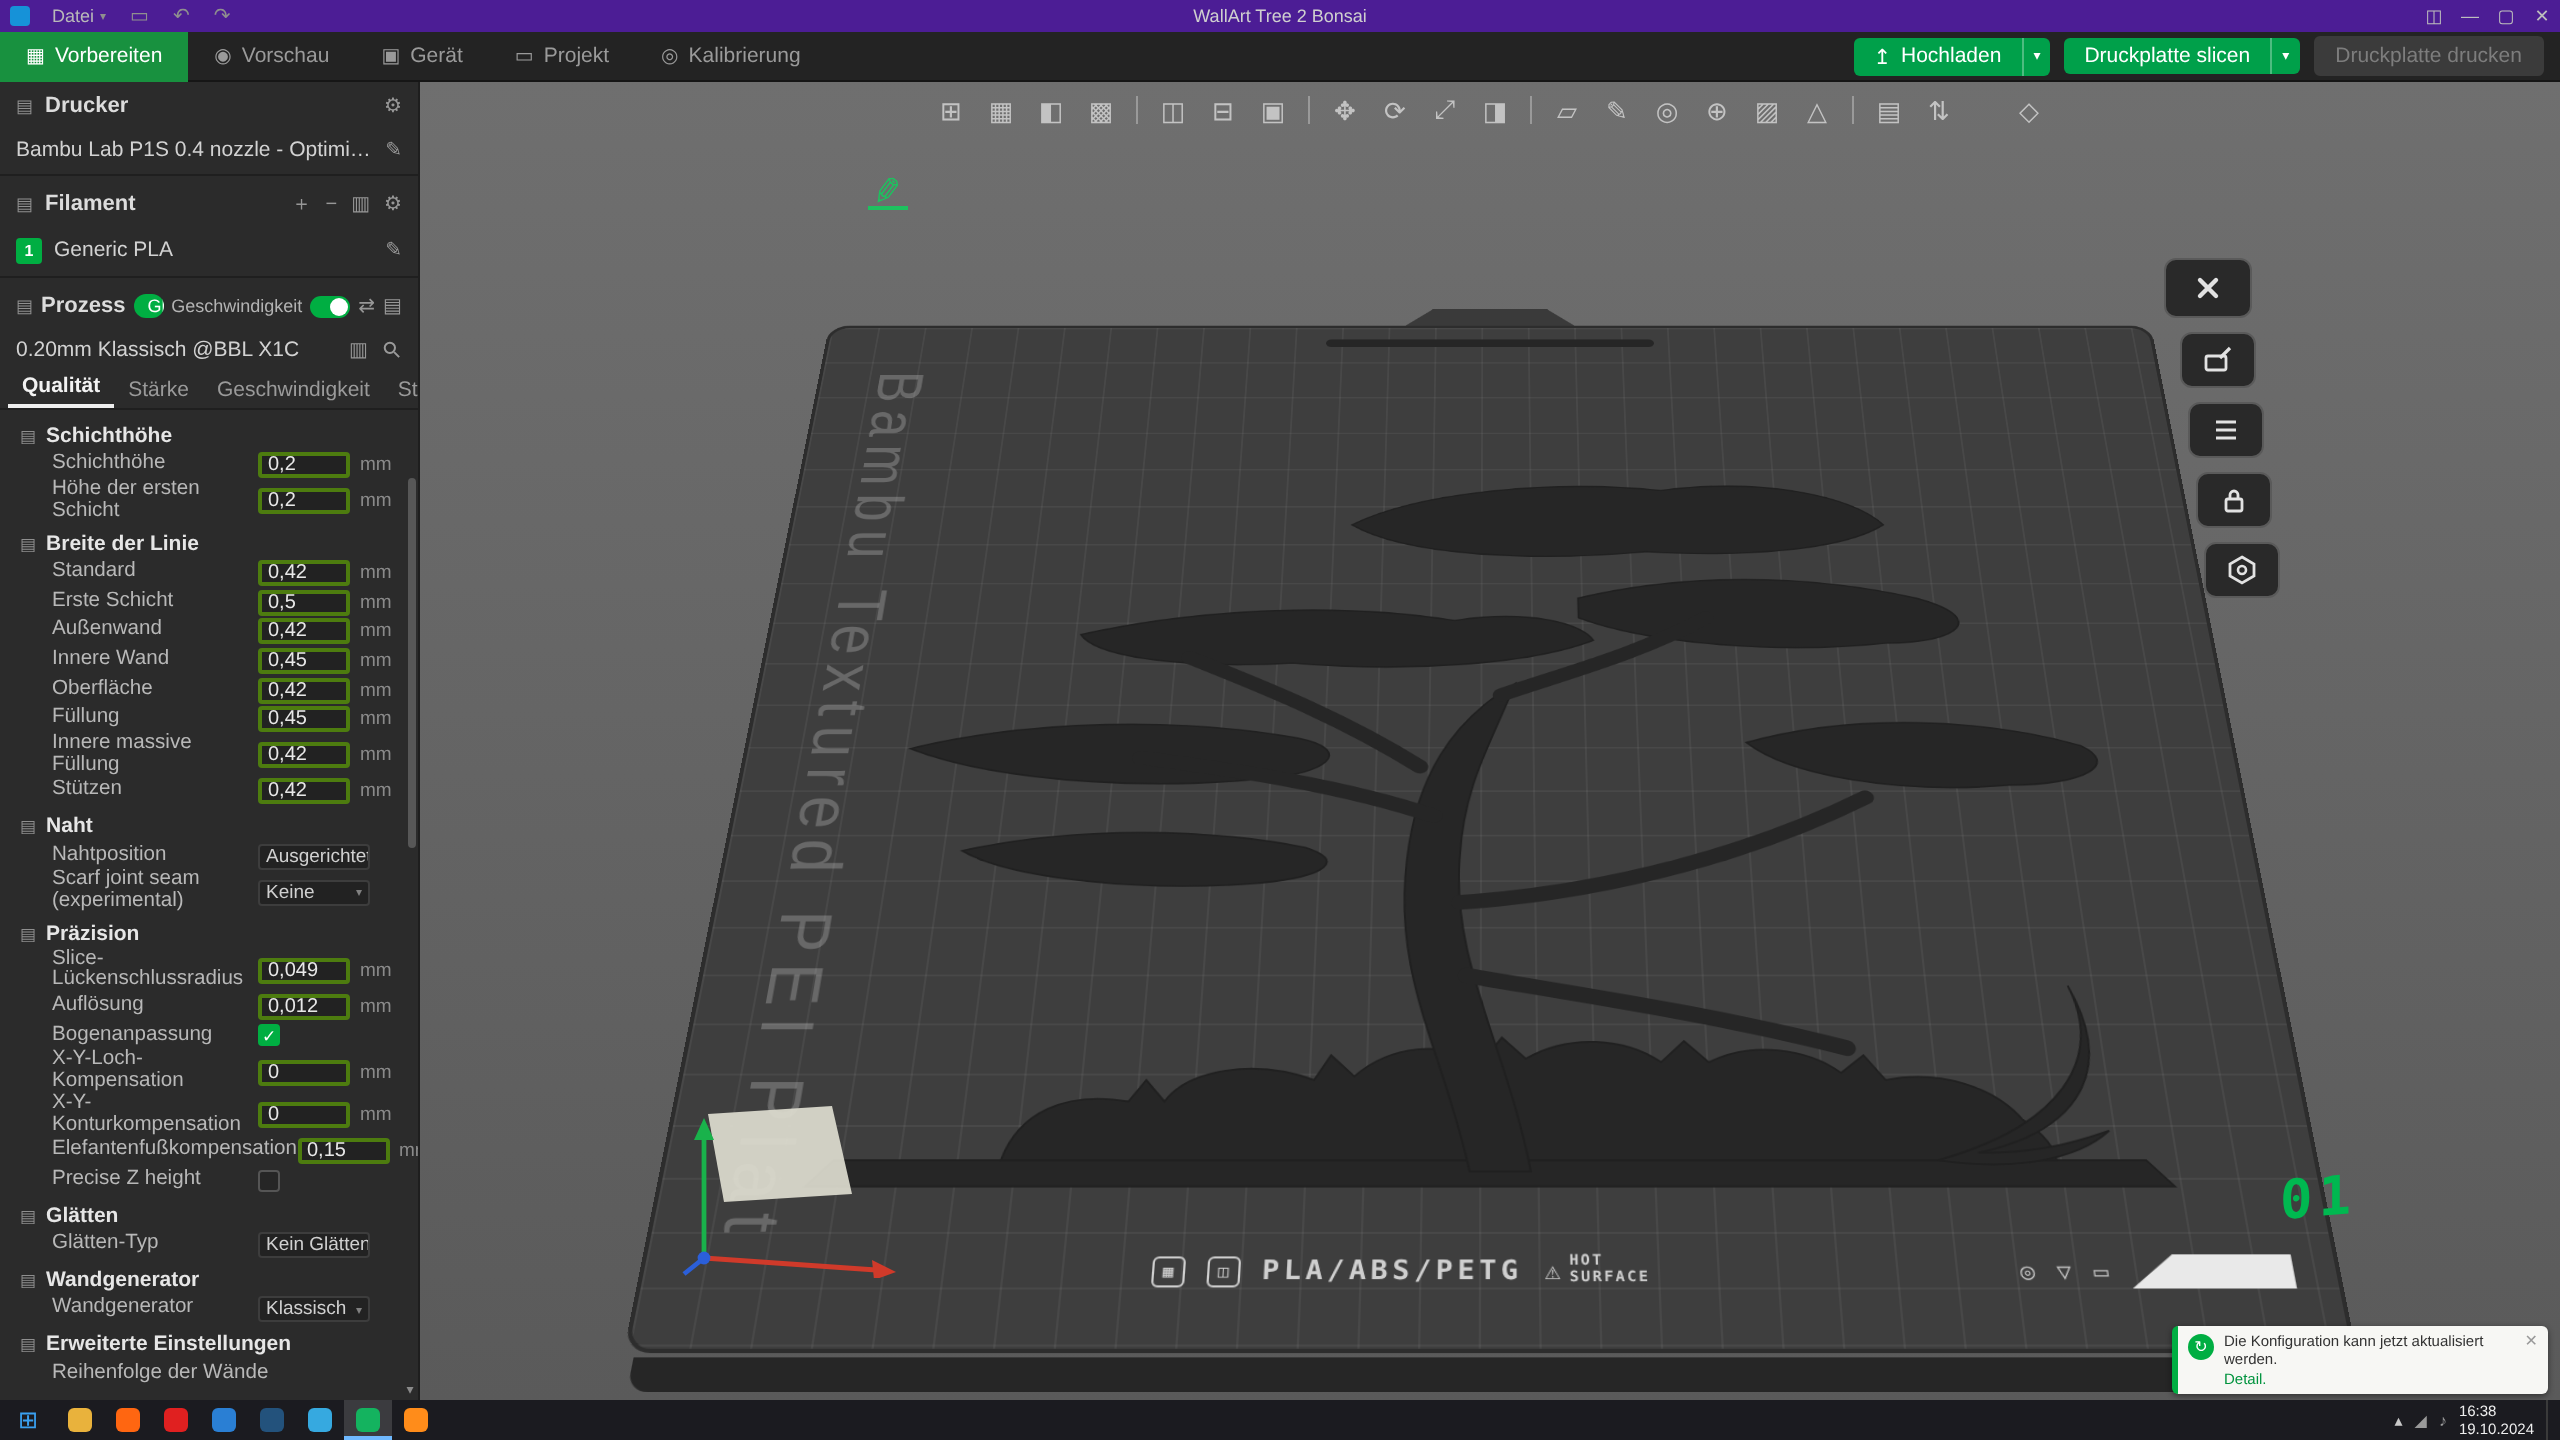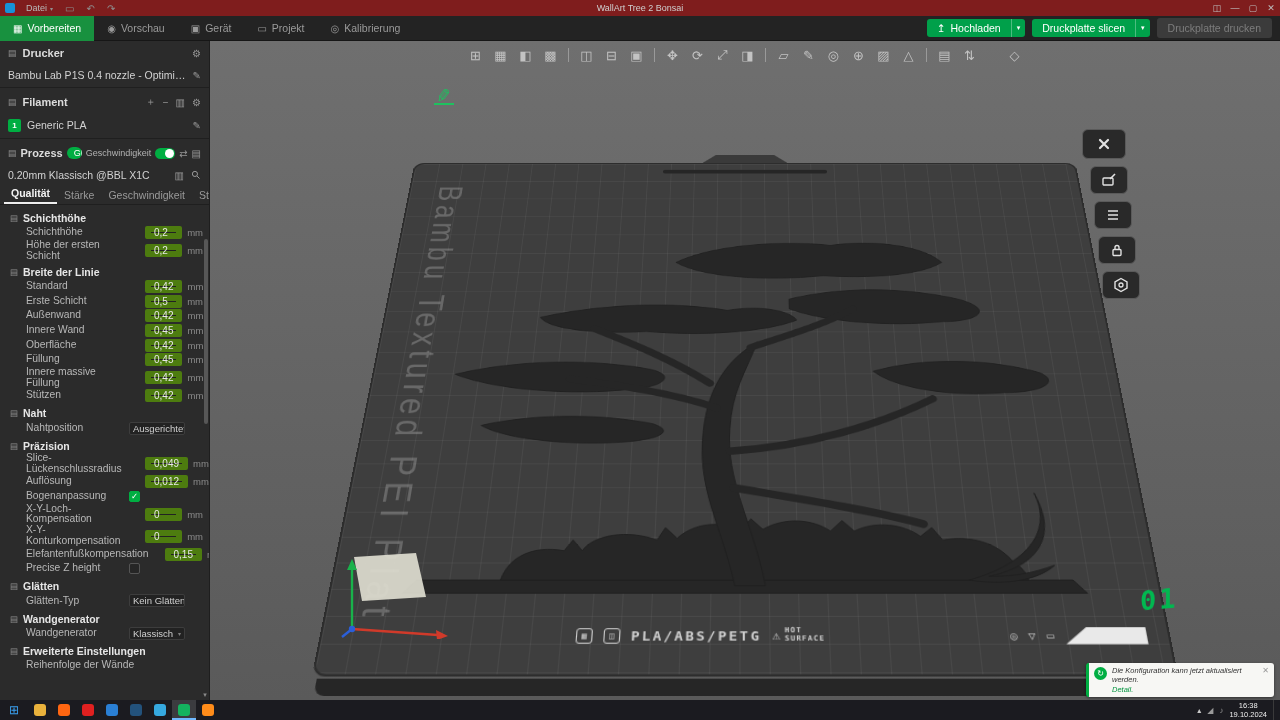--- a/index.html
+++ b/index.html
@@ -1,20 +1,20 @@
 <!DOCTYPE html>
 <html><head>
 <meta charset="utf-8">
 <style>
   * { margin:0; padding:0; box-sizing:border-box; }
   html,body { width:1280px; height:720px; overflow:hidden; background:#333;
               font-family:"Liberation Sans", sans-serif; }
 
   
-  .titlebar { height:16px; background:#7f1d1d; display:flex; align-items:center;
+  .titlebar { height:16px; background:#4c1d95; display:flex; align-items:center;
               color:#b9b9b9; font-size:9px; position:relative; }
   .titlebar .applogo { width:10px; height:10px; background:#1692d8; border-radius:2px; margin:0 5px; }
   .titlebar .menu { display:flex; align-items:center; gap:3px; padding:0 6px; height:100%; }
   .titlebar .tb-ico { color:#8f8f8f; font-size:10px; padding:0 6px; }
   .titlebar .wintitle { position:absolute; left:50%; transform:translateX(-50%); color:#cfcfcf; }
   .titlebar .winbtns { margin-left:auto; display:flex; }
   .titlebar .winbtns span { width:18px; text-align:center; font-size:9px; color:#bdbdbd; }
 
   
   .tabbar { height:25px; background:#232323; display:flex; align-items:center;
@@ -63,21 +63,21 @@
   .ptab.active { color:#f2f2f2; font-weight:bold; border-bottom:2px solid #ededed; }
 
   .settings { flex:1; overflow:hidden; padding:3px 4px 0 10px; position:relative; }
   .set-row { display:flex; align-items:center; min-height:14.6px; padding-right:2px; }
   .set-head { gap:5px; margin-top:3px; }
   .set-head .g { color:#8f8f8f; font-size:8.5px; }
   .set-head .t { font-weight:bold; color:#e6e6e6; font-size:10.5px; }
   .set-row .lbl { flex:1; padding-left:16px; color:#b8b8b8; line-height:1.05; font-size:10.3px;}
   .ctrl { width:74px; display:flex; align-items:center; flex:none; }
   .val { width:46px; height:13px; display:inline-flex; align-items:center; padding:0 3px;
-         background:#222; border:6px solid #4d7c0f; border-radius:2px; font-size:10px; color:#e8e8e8;margin-left:16px; }
+         background:#222; border:2px solid #4d7c0f; border-radius:2px; font-size:10px; color:#e8e8e8; }
   .unit { width:26px; padding-left:5px; font-size:9.5px; color:#8a8a8a; }
   .sval { width:56px; height:13px; display:inline-flex; align-items:center; justify-content:space-between;
           background:#222; border:1px solid #3d3d3d; border-radius:2px; padding:0 3px;
           font-size:9.5px; color:#d0d0d0; white-space:nowrap; overflow:hidden;}
   .sval .caret { font-size:6px; color:#808080; }
   .cbox { width:11px; height:11px; border:1px solid #555; background:#262626; border-radius:2px;
           display:flex; align-items:center; justify-content:center; font-size:8.5px; color:#fff; }
   .cbox.checked { background:#00ae42; border-color:#00ae42; }
   .sscroll { position:absolute; right:1px; top:198px; width:4px; bottom:14px; }
   .sthumb { position:absolute; top:0; width:4px; height:185px; background:#575757; border-radius:2px; }
@@ -136,35 +136,35 @@
   .pencil-line { position:absolute; left:224px; top:62px; width:20px; height:2px; background:#1ec15f; }
   .plate-num { position:absolute; left:930px; top:543px; font-family:"DejaVu Sans Mono", monospace;
                font-weight:800; font-size:27px; color:#00b850; letter-spacing:3px; transform:skewY(-5deg); }
   .axis { position:absolute; left:128px; top:510px; }
 
   .toast { position:absolute; right:6px; bottom:3px; width:188px; background:#f7f7f4;
            border-left:3px solid #00ae42; border-radius:3px; padding:3px 5px;
            display:flex; gap:5px; align-items:flex-start; box-shadow:0 1px 3px rgba(0,0,0,.45); }
   .toast-ico { width:13px; height:13px; border-radius:50%; background:#00ae42; color:#fff;
                font-size:8px; display:flex; align-items:center; justify-content:center; flex:none; margin-top:1px;}
-  .toast-body { font-size:7.5px; color:#333; line-height:1.25; flex:1;font-style:italic; }
+  .toast-body { font-size:7.5px; color:#333; line-height:1.25; flex:1; }
   .toast-link { color:#00933d; }
   .toast-close { color:#999; font-size:8px; }
 
   
   .taskbar { position:absolute; bottom:0; left:0; right:0; height:20px; background:#1b1b20;
              display:flex; align-items:center; z-index:20; }
   .startbtn { width:28px; height:20px; display:flex; align-items:center; justify-content:center;
               color:#3aa0f0; font-size:12px; }
   .tapp { width:24px; height:20px; display:flex; align-items:center; justify-content:center; }
   .tapp.active { background:rgba(255,255,255,.14); box-shadow:inset 0 -2px 0 #6fb9ff; }
   .tapp .dot { width:12px; height:12px; border-radius:3px; }
   .tray { margin-left:auto; display:flex; align-items:center; gap:6px; padding-right:3px;
           color:#c9c9c9; font-size:8px; }
-  .clock { text-align:center; font-size:7.5px; line-height:1.2; color:#eee; }
+  .clock { text-align:left; font-size:7.5px; line-height:1.2; color:#eee; }
   .show-desktop { width:4px; height:20px; border-left:1px solid #3a3a3a; }
 </style>
 </head>
 <body>
 
 <div class="titlebar">
   <span class="applogo"></span>
   <span class="menu">
     <span>Datei</span>
     <span style="font-size:6px;color:#8f8f8f">▾</span>
@@ -375,20 +375,29 @@
         </div>
         <div class="set-row set-head">
           <span class="g">▤</span>
           <span class="t">Naht</span>
         </div>
         <div class="set-row">
           <span class="lbl">Nahtposition</span>
           <span class="ctrl">
             <span class="sval">
               <span>Ausgerichtet</span>
+              <span class="caret">▾</span>
+            </span>
+          </span>
+        </div>
+        <div class="set-row">
+          <span class="lbl">Scarf joint seam (experimental)</span>
+          <span class="ctrl">
+            <span class="sval">
+              <span>Keine</span>
               <span class="caret">▾</span>
             </span>
           </span>
         </div>
         <div class="set-row set-head">
           <span class="g">▤</span>
           <span class="t">Präzision</span>
         </div>
         <div class="set-row">
           <span class="lbl">Slice-Lückenschlussradius</span>

